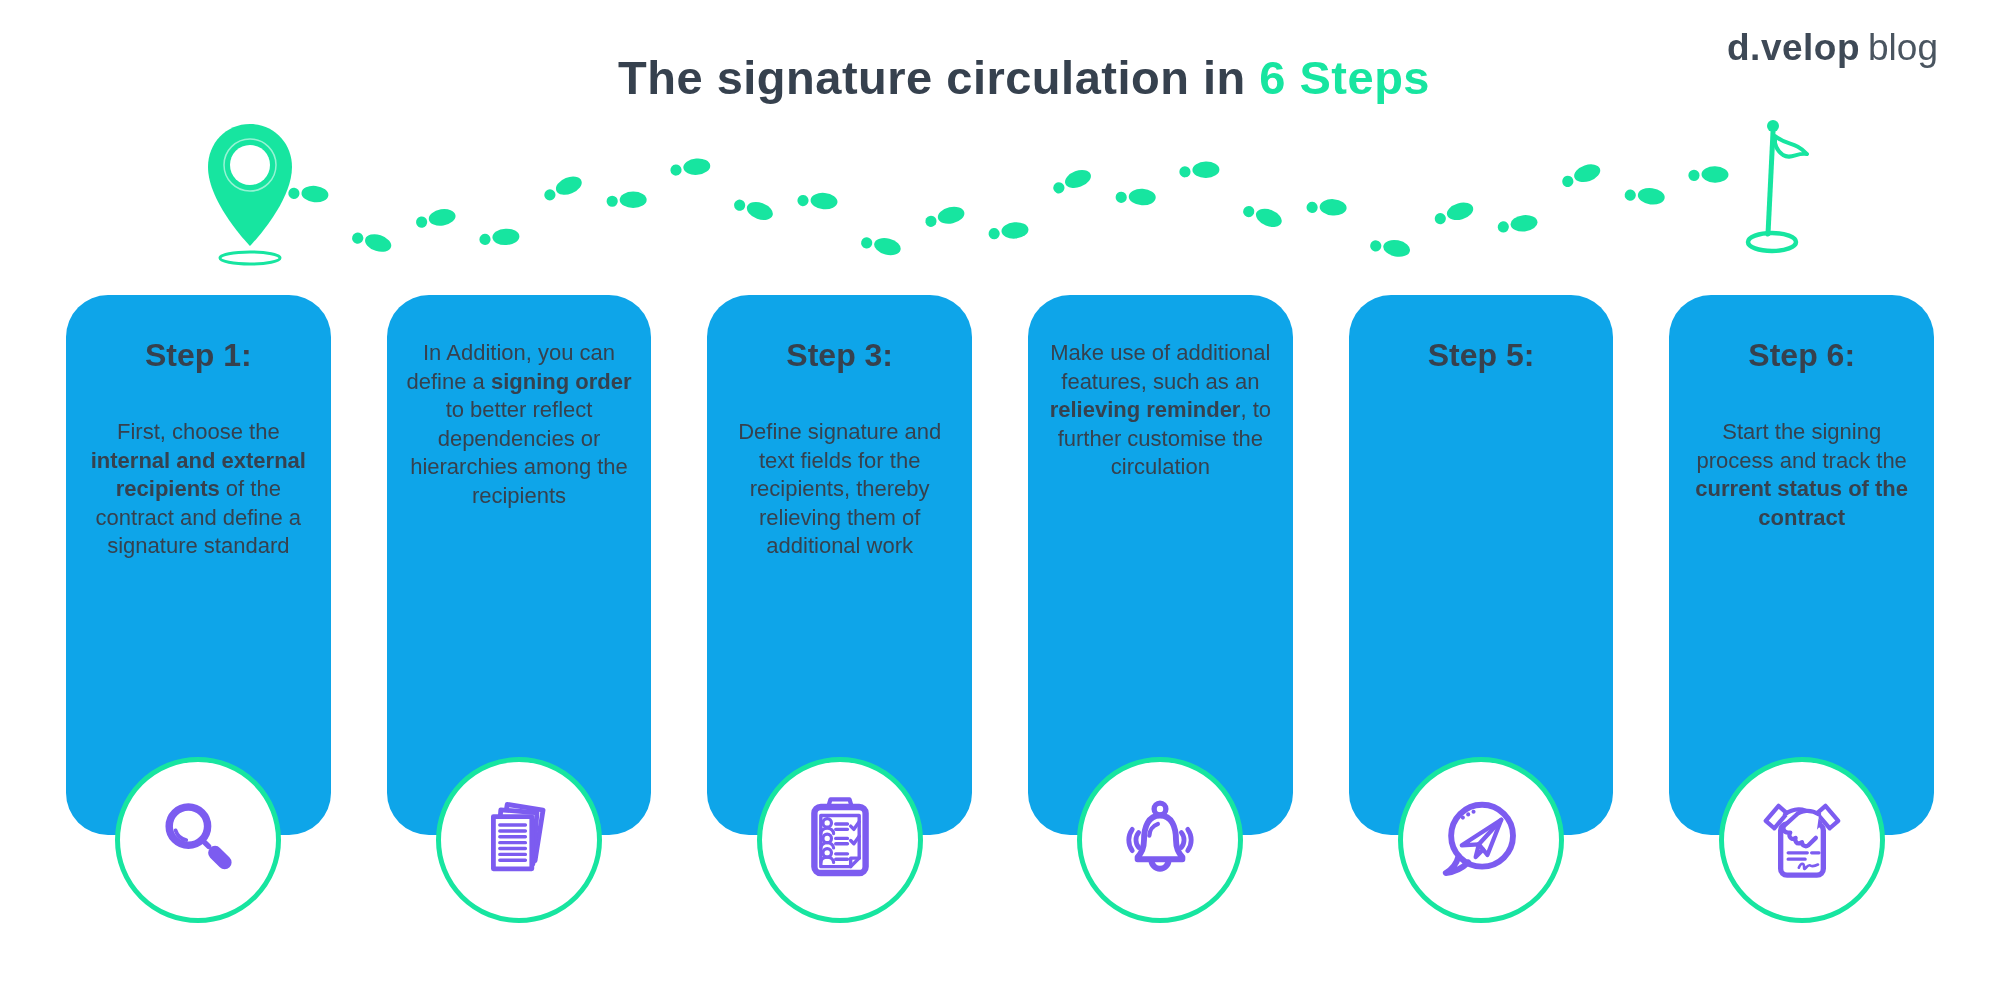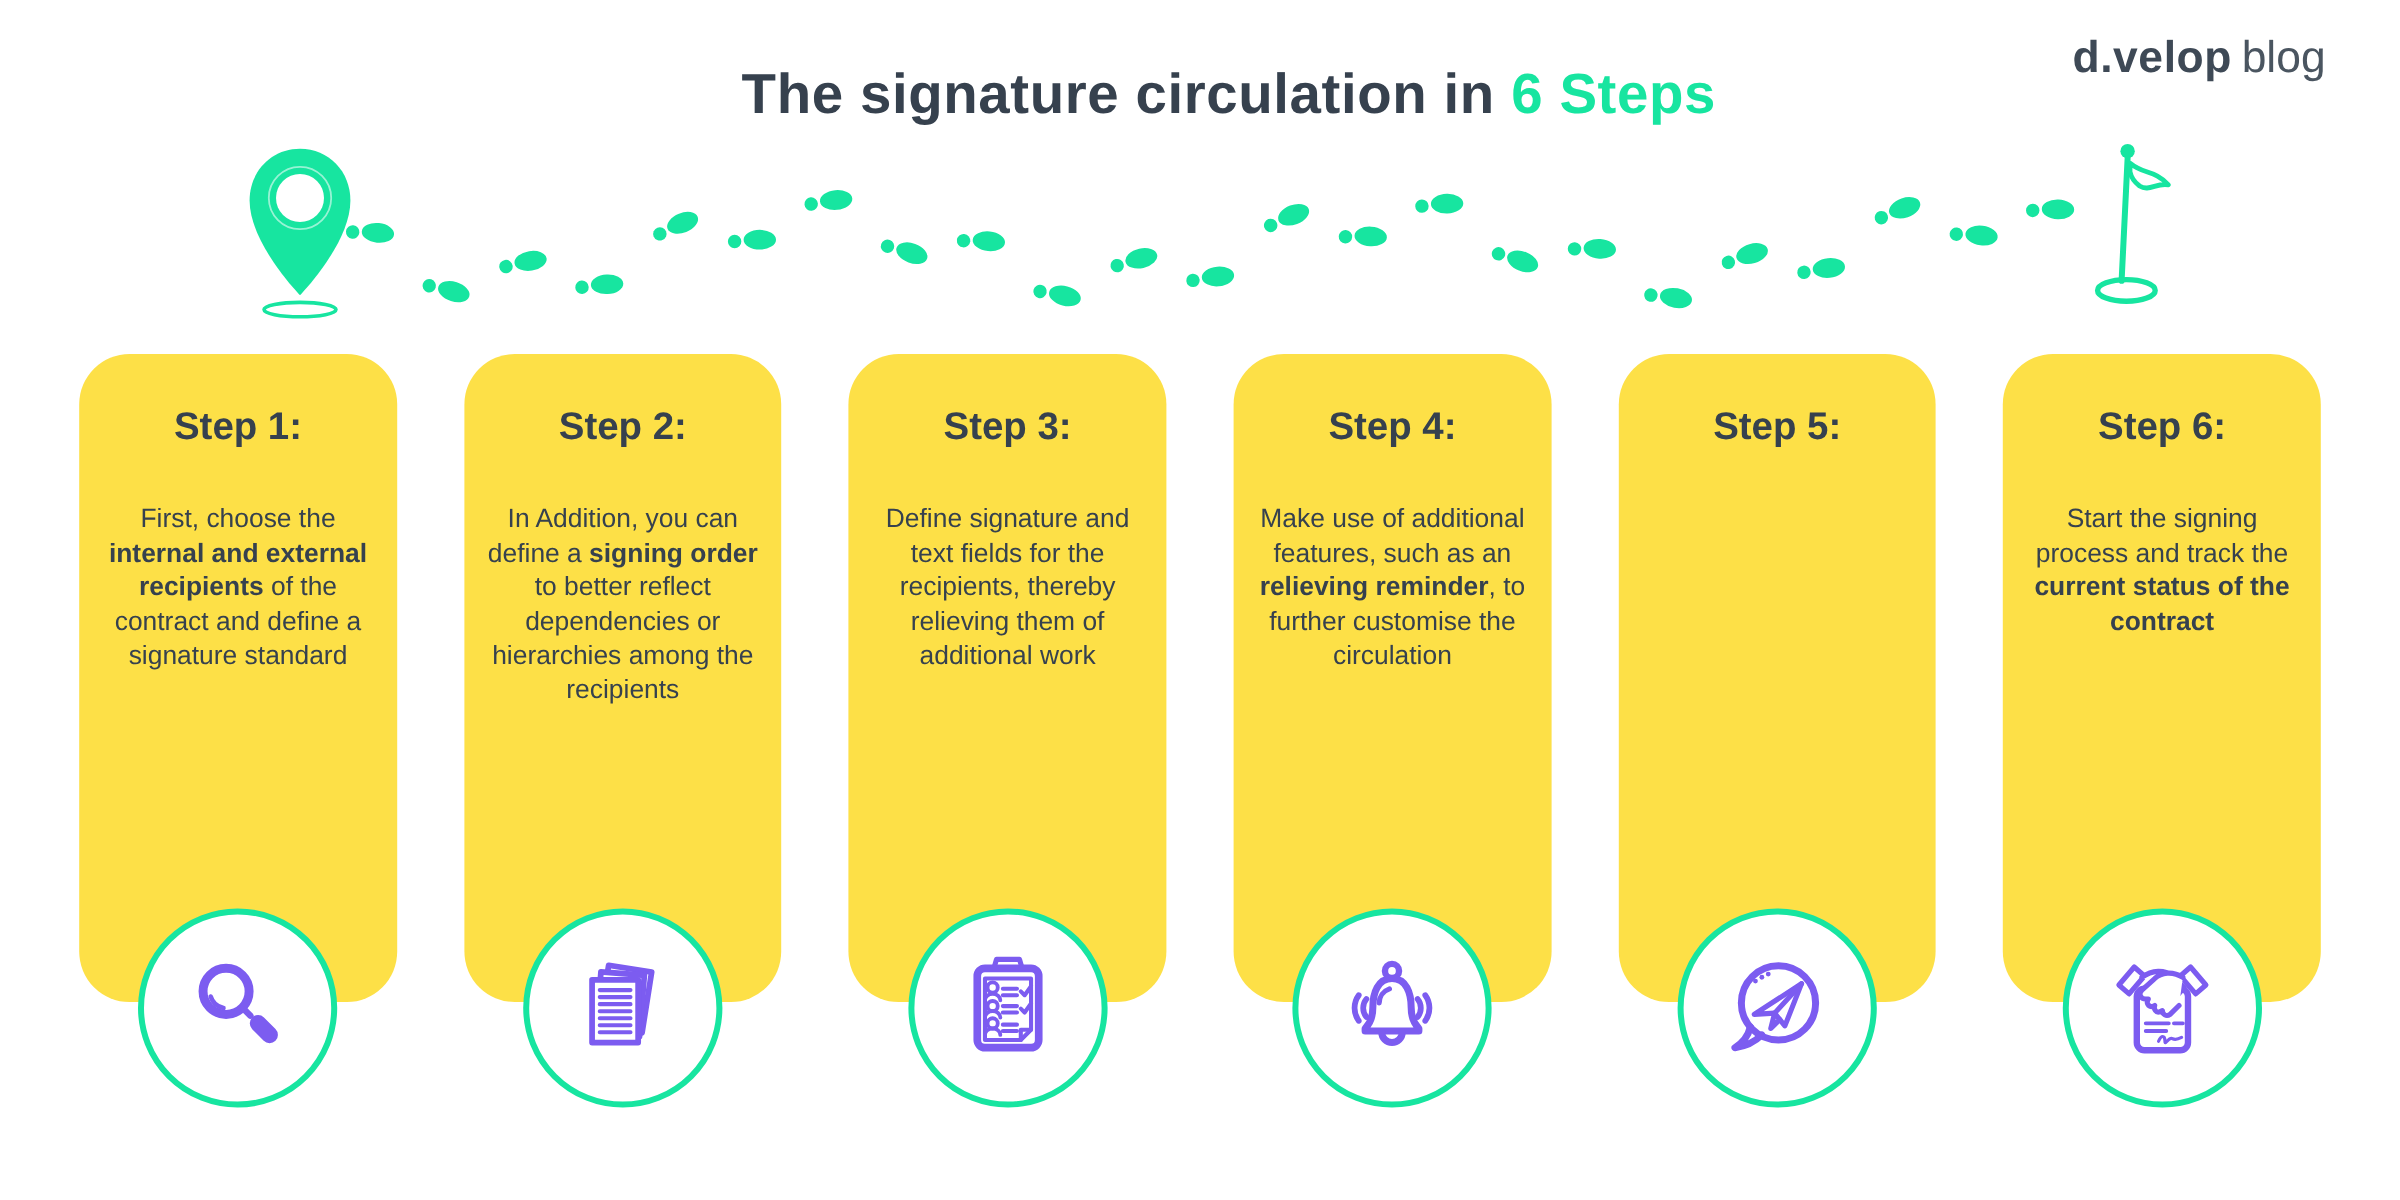--- a/index.html
+++ b/index.html
@@ -14,21 +14,21 @@
   .title .hl{color:#17E5A0;}
   .logo{position:absolute;top:27px;right:62px;font-size:37px;color:#3E4956;}
   .logo .lb{font-weight:700;letter-spacing:.5px;}
   .logo .ll{font-weight:400;margin-left:8px;color:#4A5560;}
   .deco{position:absolute;}
   .cards{
     position:absolute;top:295px;left:66px;right:66px;
     display:flex;gap:56px;
   }
   .card{
-    flex:1;height:540px;background:#fde047;border-radius:42px;
+    flex:1;height:540px;background:#0ea5e9;border-radius:42px;
     position:relative;text-align:center;padding:0 18px;box-sizing:border-box;
   }
   .card h2{margin:42px 0 0;font-size:32px;font-weight:700;color:#36414E;}
   .card .body{margin-top:44px;font-size:22px;line-height:1.3;color:#36414E;}
   .bseg{font-weight:700;}
   .badge{
     position:absolute;left:50%;bottom:-88px;transform:translateX(-50%);
     width:156px;height:156px;border-radius:50%;background:#fff;
     border:5px solid #17E5A0;display:flex;align-items:center;justify-content:center;
   }
@@ -99,21 +99,20 @@
       <svg viewBox="0 0 90 90" class="ic">
         <circle cx="36" cy="32" r="18" stroke-width="7"></circle>
         <path d="M24,36 A13,13 0 0 0 34,45" stroke-width="3.5"></path>
         <line x1="50" y1="46" x2="55" y2="51" stroke-width="5"></line>
         <line x1="61" y1="57" x2="70" y2="66" stroke-width="13"></line>
       </svg>
     </div>
   </div>
 
   <div class="card">
-    <h2>Step 2:</h2>
     <div class="body"><span>In Addition, you can define a </span><span class="bseg">signing order</span><span> to better reflect dependencies or hierarchies among the recipients</span></div>
     <div class="badge">
       <svg viewBox="0 0 90 90" class="ic">
         <rect x="30" y="14" width="34" height="48" transform="rotate(9 47 38)" fill="#fff" stroke-width="4.5"></rect>
         <rect x="26" y="18" width="34" height="48" transform="rotate(4.5 43 42)" fill="#fff" stroke-width="4.5"></rect>
         <rect x="21" y="23" width="36" height="49" fill="#fff" stroke-width="4.5"></rect>
         <path d="M27,31 H51 M27,36.5 H51 M27,42 H51 M27,47.5 H51 M27,53 H51 M27,58.5 H51 M27,64 H51" stroke-width="3.2"></path>
       </svg>
     </div>
   </div>
@@ -136,21 +135,20 @@
         <path d="M41,43.5 h11 M41,48.5 h11" stroke-width="3.2"></path>
         <path d="M55,45.5 l3,3 l5,-7" stroke-width="3.2"></path>
         <circle cx="33" cy="57" r="4" stroke-width="3"></circle>
         <path d="M27,66 a6,5 0 0 1 12,0" stroke-width="3"></path>
         <path d="M41,58 h11 M41,63 h11" stroke-width="3.2"></path>
       </svg>
     </div>
   </div>
 
   <div class="card">
-    <h2>Step 4:</h2>
     <div class="body"><span>Make use of additional features, such as an </span><span class="bseg">relieving reminder</span><span>, to further customise the circulation</span></div>
     <div class="badge">
       <svg viewBox="0 0 90 90" class="ic">
         <circle cx="45" cy="16" r="5.5" stroke-width="5"></circle>
         <path d="M45,22 C34,22 30,33 30,45 C30,54 27,58 24,61 L24,63 H66 L66,61 C63,58 60,54 60,45 C60,33 56,22 45,22 Z" stroke-width="5.5"></path>
         <path d="M37,64 a8,8 0 0 0 16,0" stroke-width="5.5"></path>
         <path d="M35,41 A12,12 0 0 1 43,30" stroke-width="4"></path>
         <path d="M19,35 A17,17 0 0 0 19,55" stroke-width="4.5"></path>
         <path d="M25,38 A11,11 0 0 0 25,52" stroke-width="4.5"></path>
         <path d="M71,35 A17,17 0 0 1 71,55" stroke-width="4.5"></path>

